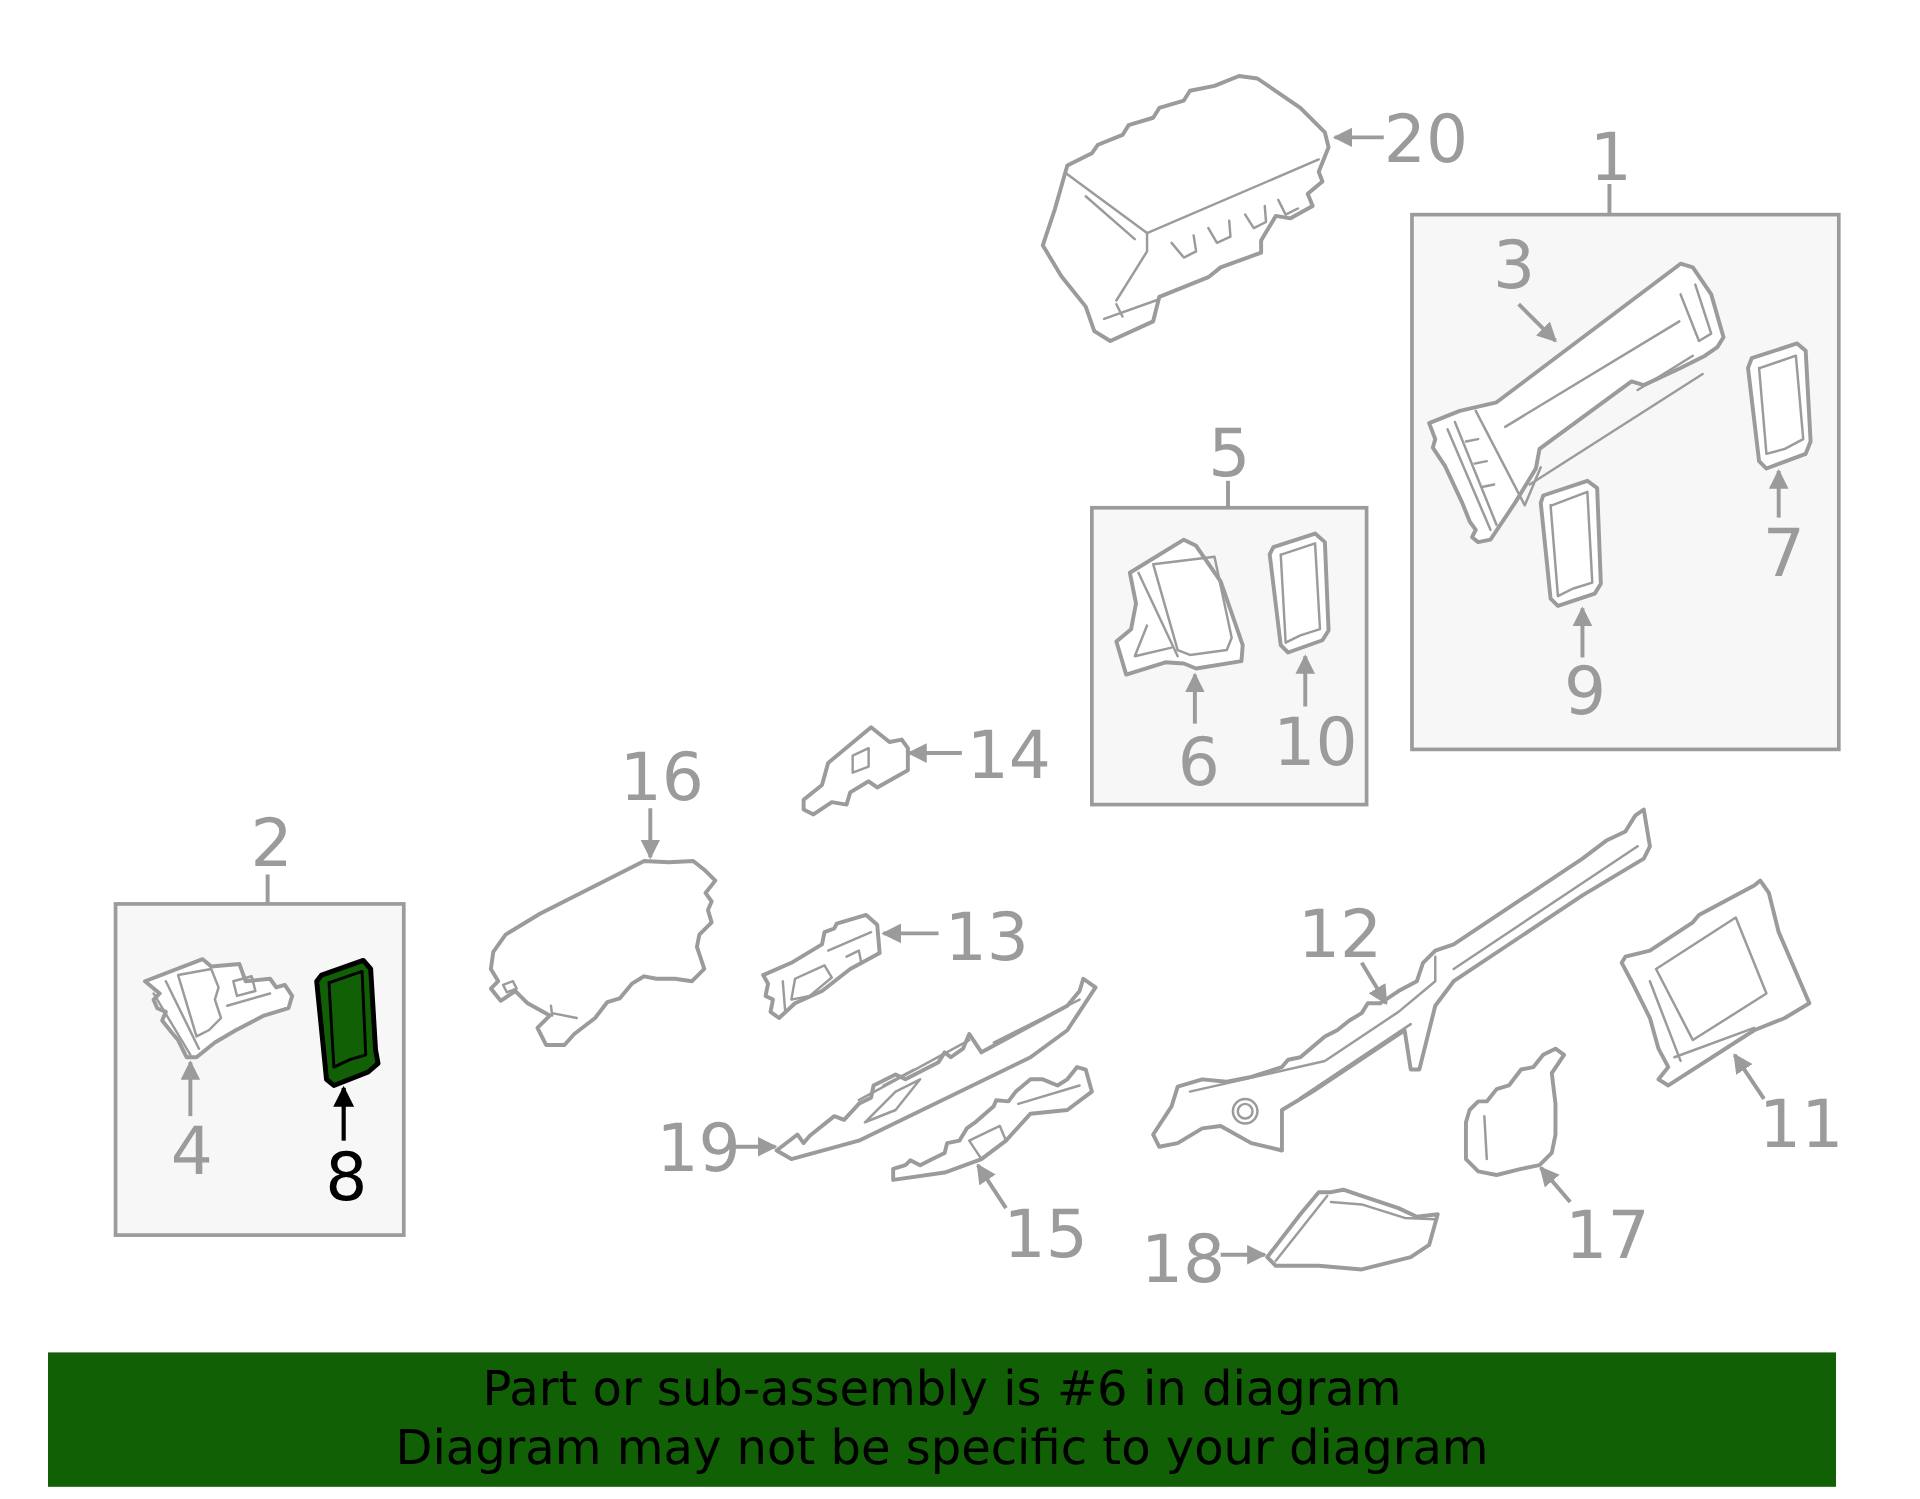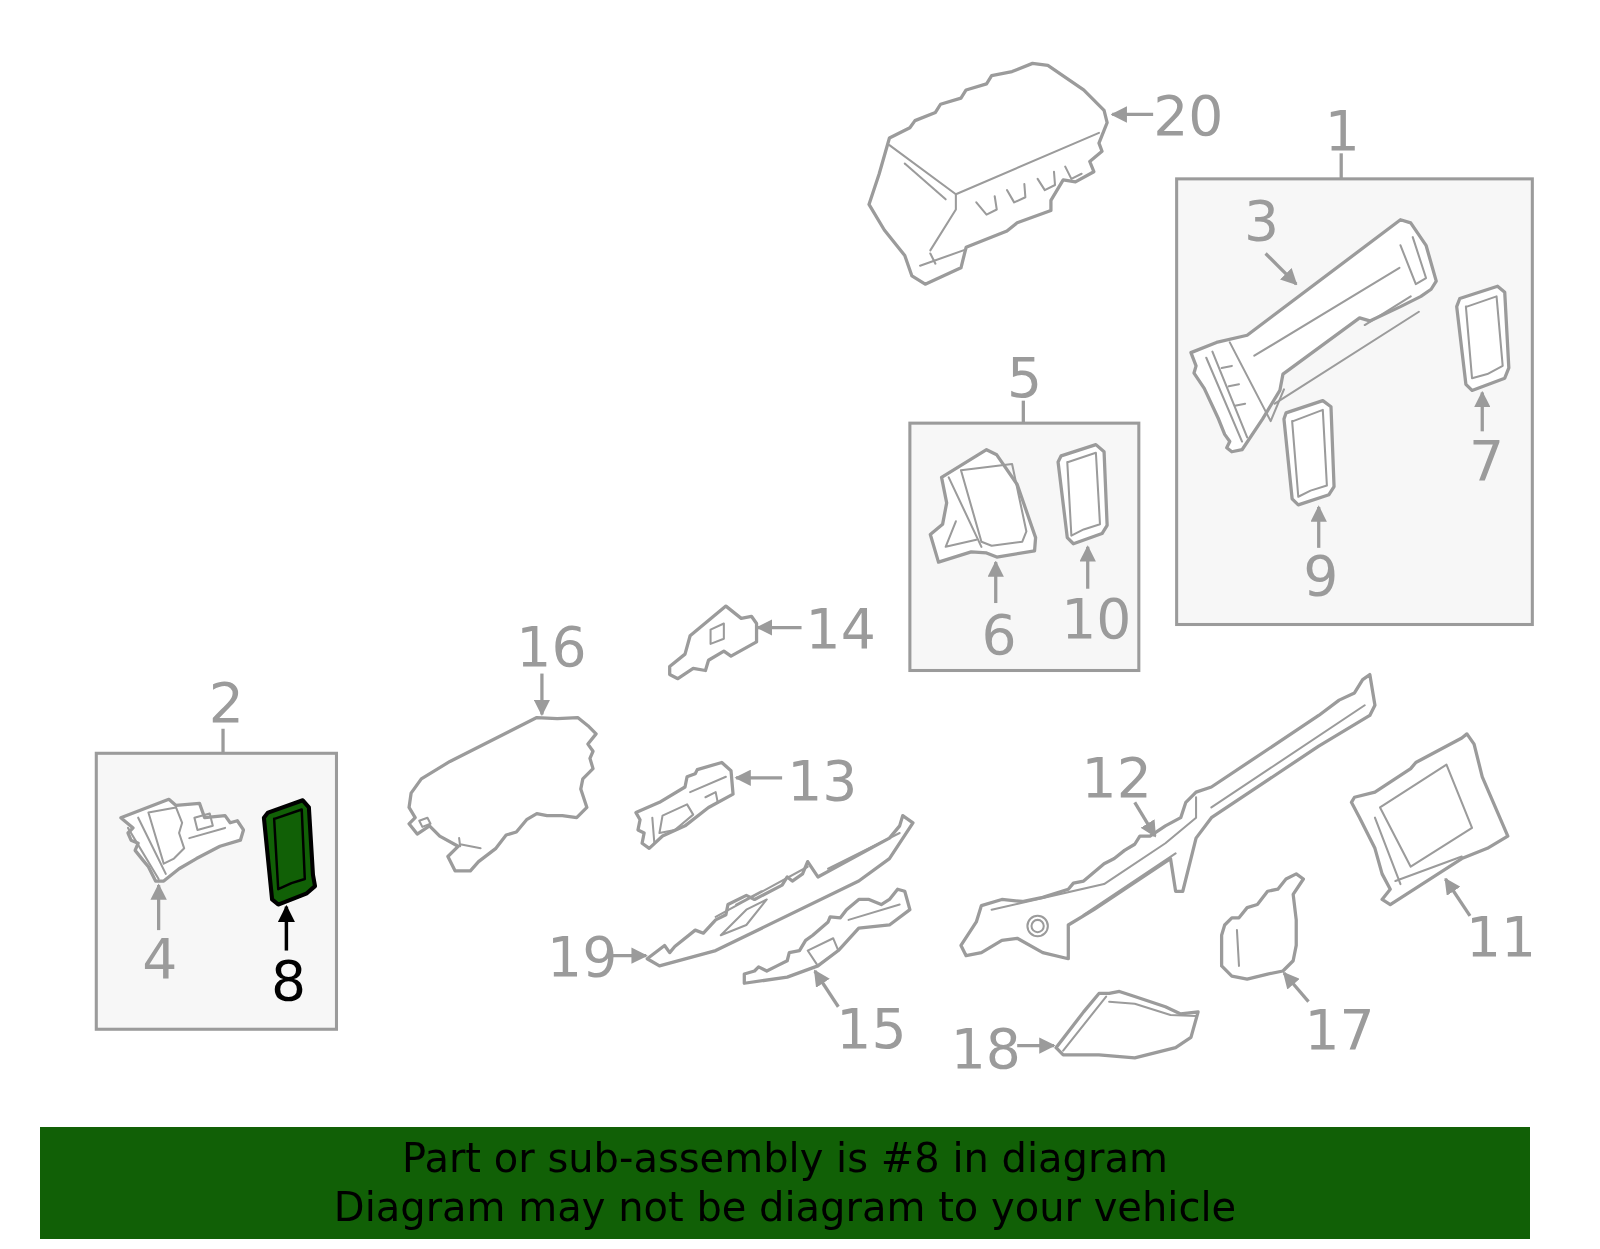--- a/index.html
+++ b/index.html
@@ -174,15 +174,15 @@
 
   <g>
     <path class="hl-part" d="M262,795 L296,783 L302,790 L306,856 L308,867 L300,874 L272,885 L266,880 L258,800 Z"></path>
     <path class="hl-detail" d="M269,801 L295,792 L298,860 L285,864 L272,870 L268,801 Z"></path>
   </g>
   <line class="hl-leader" x1="280" y1="930" x2="280" y2="887" marker-end="url(#ahk)"></line>
   <text class="callout hl" x="265" y="978">8</text>
 </svg>
 
 <div id="banner">
-  <div>Part or sub-assembly is #8 in diagram</div>
-  <div>Diagram may not be diagram to your vehicle</div>
+  <div>Part or sub-assembly is #6 in diagram</div>
+  <div>Diagram may not be specific to your diagram</div>
 </div>
 
 </body></html>

